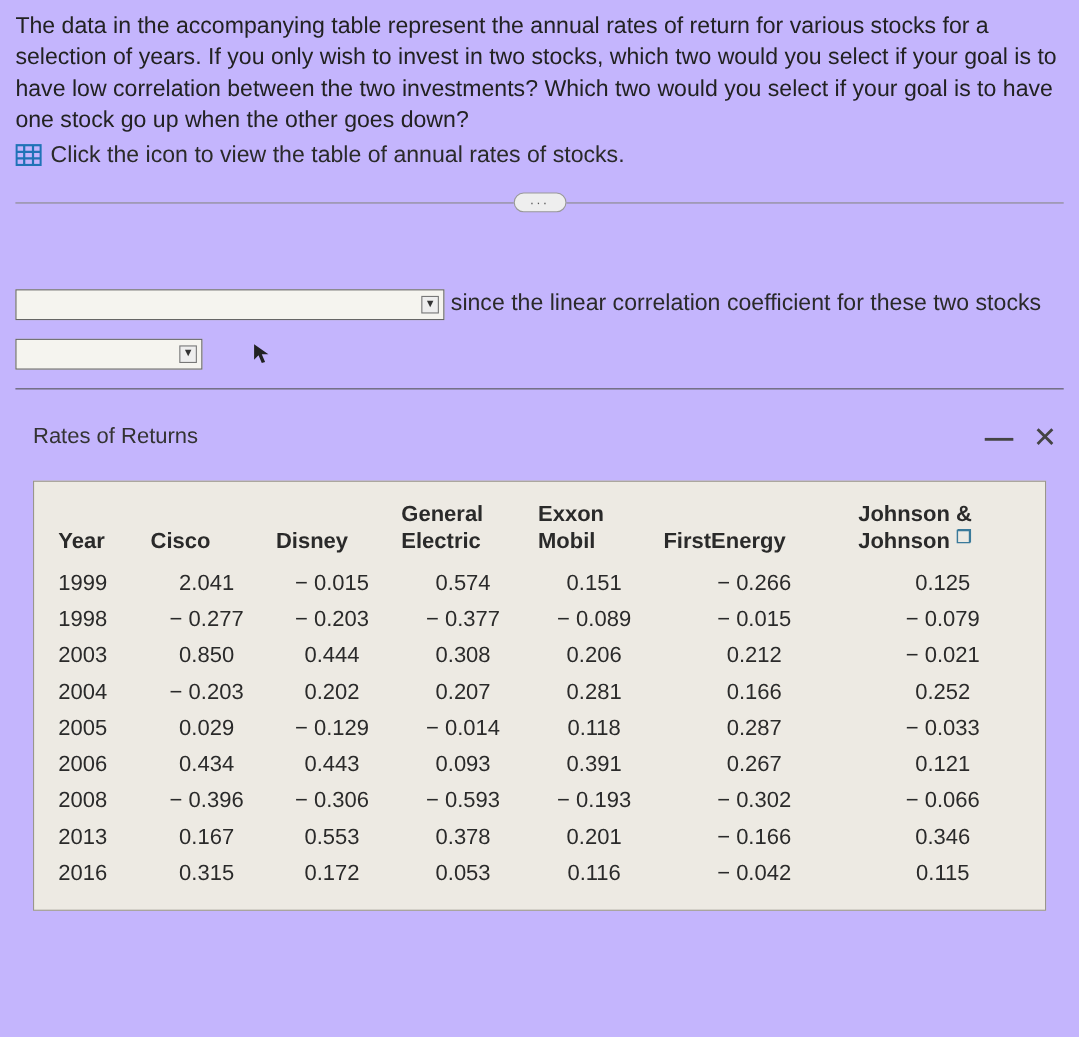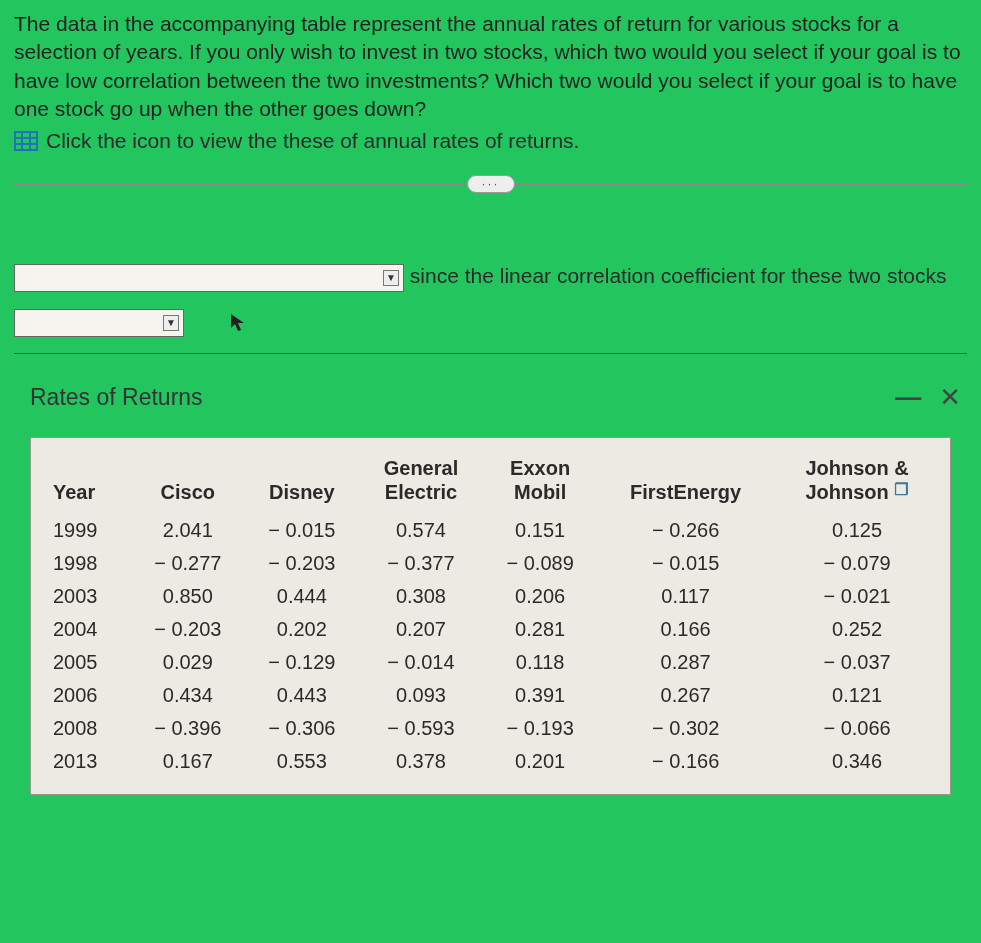--- a/index.html
+++ b/index.html
@@ -5,21 +5,21 @@
   * { box-sizing: border-box; }
   body {
     margin: 0;
     padding: 0;
     font-family: Arial, Helvetica, sans-serif;
     background: #e8e6e0;
     color: #2a2a2a;
     width: 981px;
   }
   .page {
-    background: #22c55e;
+    background: #c4b5fd;
     padding: 10px 14px 20px 14px;
     min-height: 943px;
     position: relative;
   }
   .question-text {
     font-size: 21px;
     line-height: 1.35;
     color: #222;
     margin: 0 0 6px 0;
   }
@@ -97,21 +97,21 @@
     font-size: 18px;
     transform: translateY(8px);
   }
   .popup-header {
     display:flex;
     align-items:center;
     justify-content: space-between;
     margin: 0 6px 24px 16px;
   }
   .popup-title {
-    font-size: 23px;
+    font-size: 20px;
     color:#333;
   }
   .popup-controls {
     display:flex;
     gap: 18px;
     font-size: 26px;
     color:#444;
     align-items:center;
   }
   .table-box {
@@ -119,21 +119,21 @@
     margin: 0 16px;
     padding: 14px 10px 16px 10px;
     background: #edeae3;
   }
   table {
     border-collapse: collapse;
     width: 100%;
     font-size: 20px;
   }
   th {
-    text-align: center;
+    text-align: left;
     font-weight: bold;
     padding: 4px 6px 10px 6px;
     vertical-align: bottom;
     line-height:1.2;
   }
   td {
     text-align: center;
     padding: 5px 6px;
     white-space: nowrap;
   }
@@ -154,21 +154,21 @@
   <div class="click-row">
     <span class="table-icon">
       <svg viewBox="0 0 24 20" width="24" height="20">
         <rect x="1" y="1" width="22" height="18" fill="none" stroke="#1f73b7" stroke-width="2"></rect>
         <line x1="1" y1="7" x2="23" y2="7" stroke="#1f73b7" stroke-width="2"></line>
         <line x1="1" y1="13" x2="23" y2="13" stroke="#1f73b7" stroke-width="2"></line>
         <line x1="8" y1="1" x2="8" y2="19" stroke="#1f73b7" stroke-width="2"></line>
         <line x1="16" y1="1" x2="16" y2="19" stroke="#1f73b7" stroke-width="2"></line>
       </svg>
     </span>
-    <span>Click the icon to view the these of annual rates of returns.</span>
+    <span>Click the icon to view the table of annual rates of stocks.</span>
   </div>
 
   <div class="divider-row">
     <div class="divider-line"></div>
     <div class="pill">···</div>
     <div class="divider-line"></div>
   </div>
 
   <div class="answer-block">
     <br>
@@ -225,40 +225,40 @@
             <td>− 0.089</td>
             <td>− 0.015</td>
             <td>− 0.079</td>
           </tr>
           <tr>
             <td class="yr">2003</td>
             <td>0.850</td>
             <td>0.444</td>
             <td>0.308</td>
             <td>0.206</td>
-            <td>0.117</td>
+            <td>0.212</td>
             <td>− 0.021</td>
           </tr>
           <tr>
             <td class="yr">2004</td>
             <td>− 0.203</td>
             <td>0.202</td>
             <td>0.207</td>
             <td>0.281</td>
             <td>0.166</td>
             <td>0.252</td>
           </tr>
           <tr>
             <td class="yr">2005</td>
             <td>0.029</td>
             <td>− 0.129</td>
             <td>− 0.014</td>
             <td>0.118</td>
             <td>0.287</td>
-            <td>− 0.037</td>
+            <td>− 0.033</td>
           </tr>
           <tr>
             <td class="yr">2006</td>
             <td>0.434</td>
             <td>0.443</td>
             <td>0.093</td>
             <td>0.391</td>
             <td>0.267</td>
             <td>0.121</td>
           </tr>
@@ -273,17 +273,26 @@
           </tr>
           <tr>
             <td class="yr">2013</td>
             <td>0.167</td>
             <td>0.553</td>
             <td>0.378</td>
             <td>0.201</td>
             <td>− 0.166</td>
             <td>0.346</td>
           </tr>
+          <tr>
+            <td class="yr">2016</td>
+            <td>0.315</td>
+            <td>0.172</td>
+            <td>0.053</td>
+            <td>0.116</td>
+            <td>− 0.042</td>
+            <td>0.115</td>
+          </tr>
         </tbody>
     </table>
   </div>
 
 </div>
 
 </body></html>

